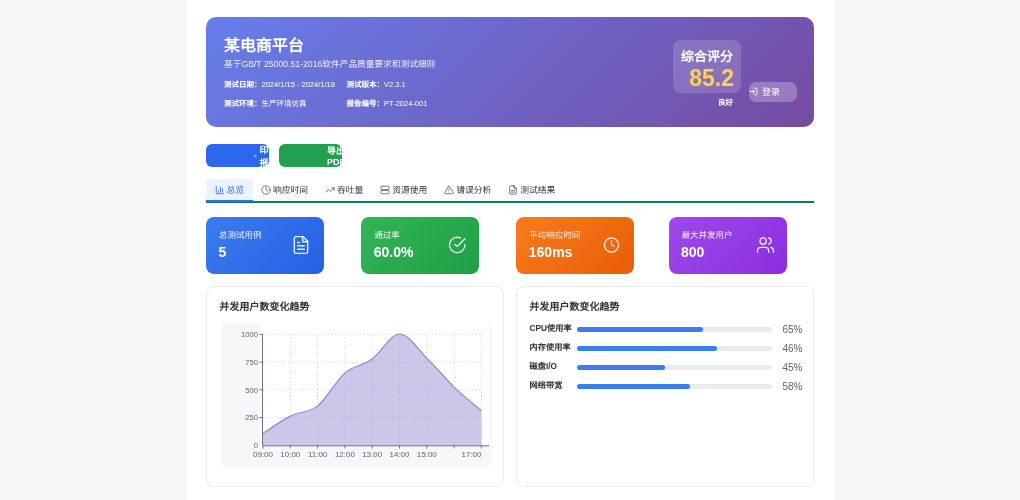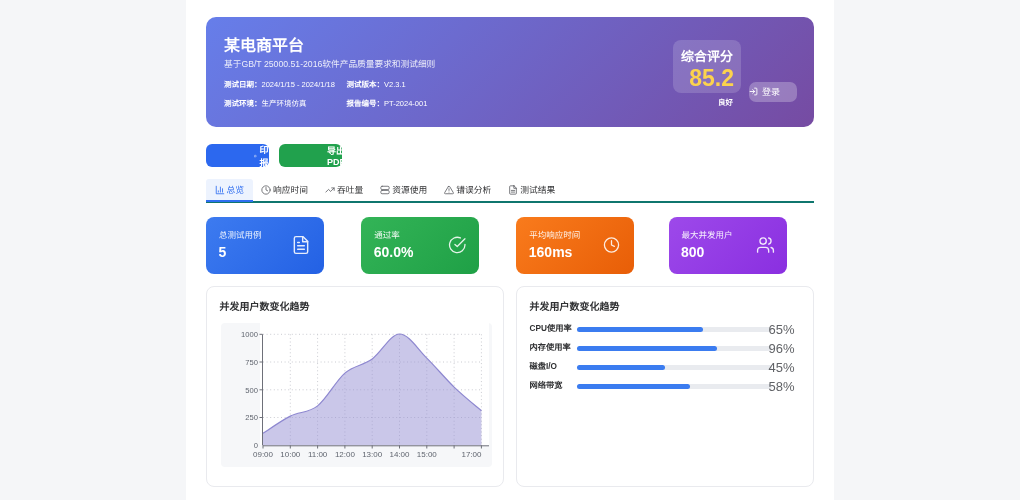--- a/index.html
+++ b/index.html
@@ -47,21 +47,21 @@
 .panel.p1 { left:206px;padding-left:44px; }
 .panel.p2 { left:516px; }
 .panel h3 { position:absolute; left:12.5px; top:15px; font-size:10px; font-weight:bold; color:#303133; line-height:1; }
 .chartbox { position:absolute; left:13.5px; top:36.5px; width:271px; height:143.5px; background:#f6f7f9; border-radius:4px; }
 
 
 .rrow { position:absolute; left:12.5px; width:273px; height:10px; }
 .rrow .rl { position:absolute; left:0; top:0; font-size:8.25px; font-weight:bold; color:#303133; line-height:10px; }
 .rrow .track { position:absolute; left:47.5px; top:2.5px; width:194.5px; height:5px; background:#e9ebef; border-radius:3px; }
 .rrow .fill { position:absolute; left:0; top:0; height:5px; background:#3b7cf0; border-radius:3px; }
-.rrow .pct { position:absolute; left:239px; top:1px; font-size:13px; color:#606266; line-height:10px; }
+.rrow .pct { position:absolute; left:253px; top:1px; font-size:10px; color:#606266; line-height:10px; }
 </style>
 </head>
 <body>
 <div class="container"></div>
 
 <div class="header">
   <div class="h1">某电商平台</div>
   <div class="sub">基于GB/T 25000.51-2016软件产品质量要求和测试细则</div>
   <div class="inforow" style="top:63.5px"><b>测试日期：</b>2024/1/15 - 2024/1/18<span class="c2"><b>测试版本：</b>V2.3.1</span></div>
   <div class="inforow" style="top:82.5px"><b>测试环境：</b>生产环境仿真<span class="c2"><b>报告编号：</b>PT-2024-001</span></div>
@@ -252,21 +252,21 @@
       <span class="track">
         <span class="fill" style="width:126.4px"></span>
       </span>
       <span class="pct">65%</span>
     </div>
   <div class="rrow" style="top:56.5px">
       <span class="rl">内存使用率</span>
       <span class="track">
         <span class="fill" style="width:140px"></span>
       </span>
-      <span class="pct">96%</span>
+      <span class="pct">46%</span>
     </div>
   <div class="rrow" style="top:75.5px">
       <span class="rl">磁盘I/O</span>
       <span class="track">
         <span class="fill" style="width:87.5px"></span>
       </span>
       <span class="pct">45%</span>
     </div>
   <div class="rrow" style="top:94.5px">
       <span class="rl">网络带宽</span>

